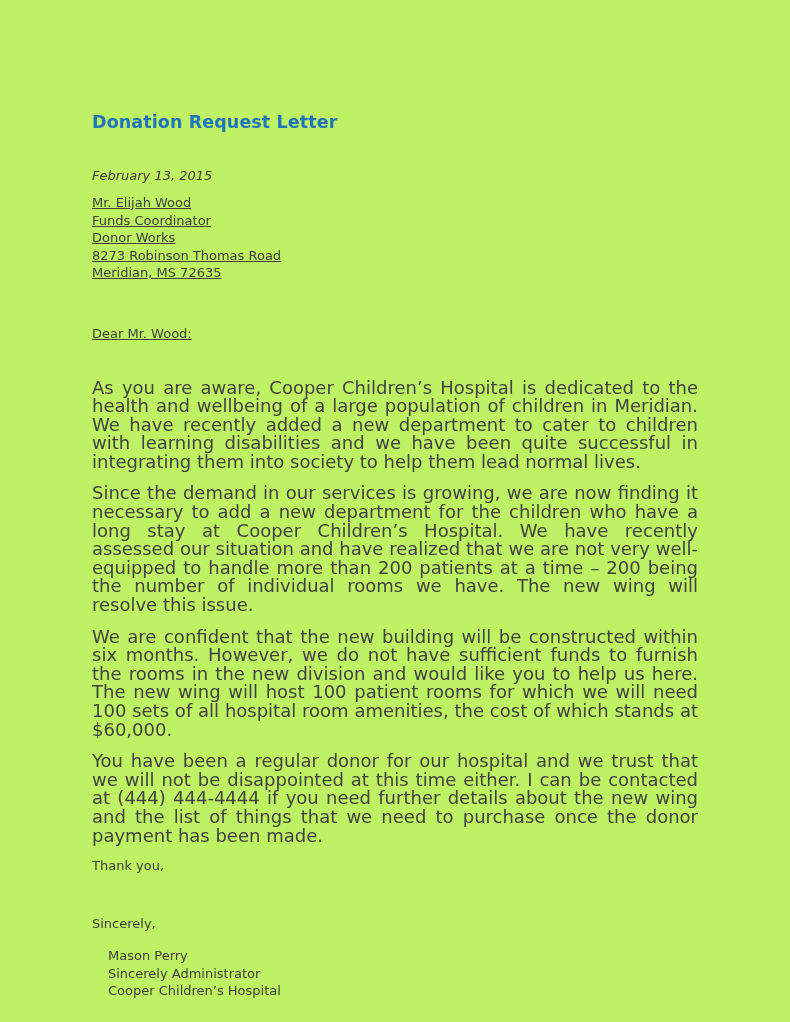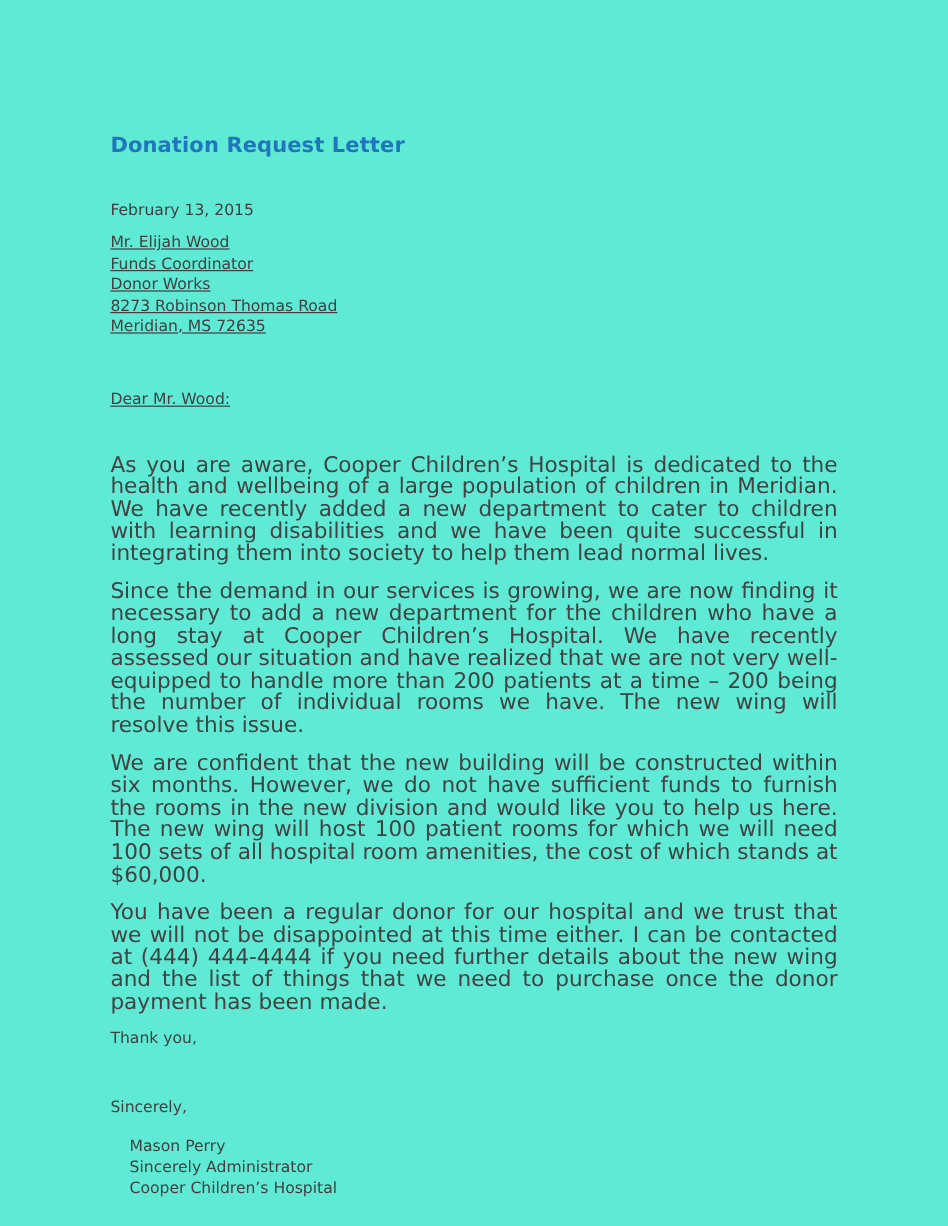--- a/index.html
+++ b/index.html
@@ -10,34 +10,35 @@
     body {
       width: 790px;
       height: 1022px;
       font-family: "DejaVu Sans", "Liberation Sans", sans-serif;
     }
     .page {
       box-sizing: border-box;
       width: 790px;
       height: 1022px;
       padding: 112px 92px 40px 92px;
-      background: #5eead4;
+      background: #bef264;
       color: #404040;
       overflow: hidden;
     }
     .doc-title {
       font-size: 17.5px;
       font-weight: bold;
       color: #2075BC;
       margin: 0 0 36px 0;
       letter-spacing: 0.1px;
     }
     .date-line {
       font-size: 13px;
       margin: 16px 0 11px 0;
+      font-style: italic;
     }
     .address-block {
       margin: 0 0 44px 0;
       text-decoration: underline;
     }
     .address-line {
       font-size: 13px;
       line-height: 17.5px;
     }
     .salutation {

